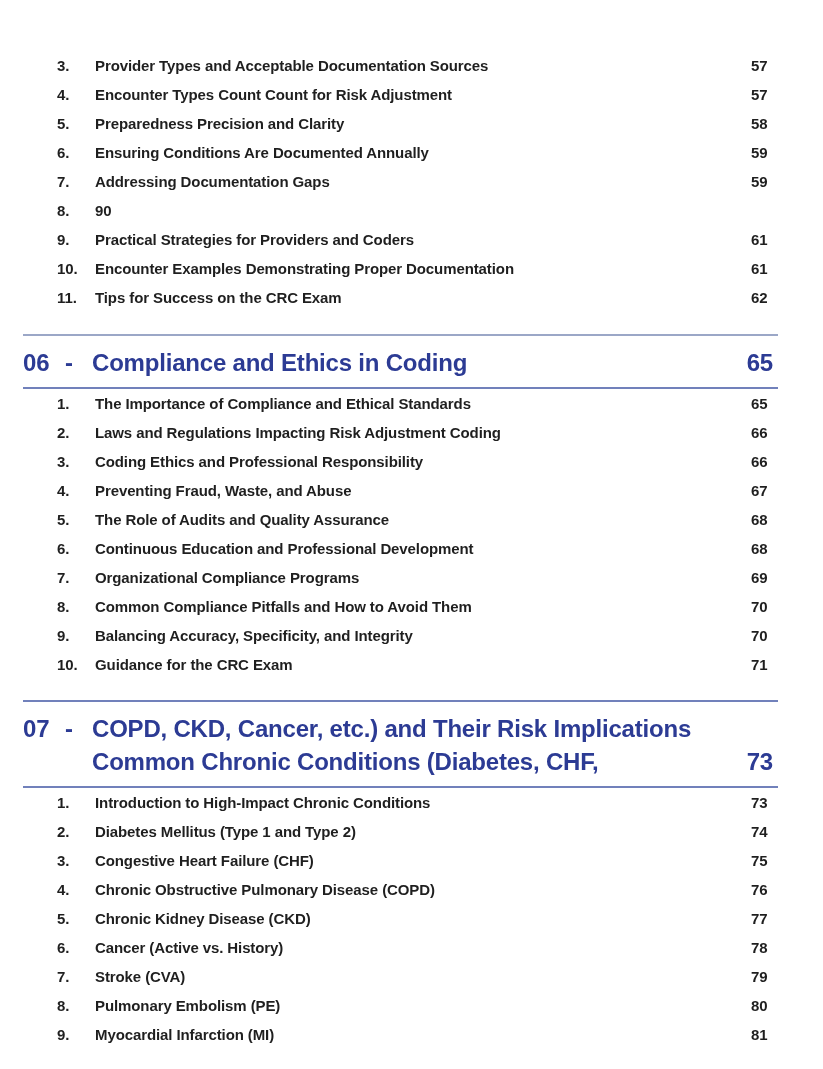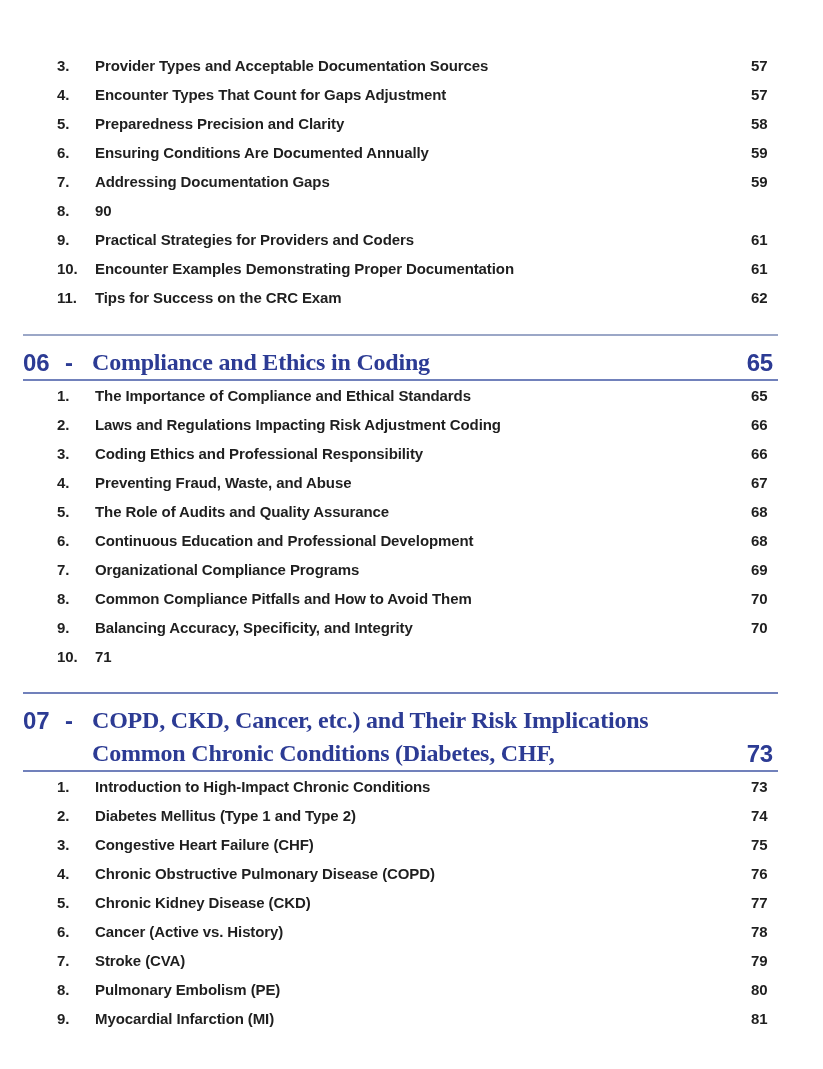--- a/index.html
+++ b/index.html
@@ -35,49 +35,49 @@
     border-top: 2px solid var(--divider-blue, #7181bb);
     margin: 0 45px 0 23px;
   }
   .rule.light { border-top-color: var(--divider-light, #9ba7c7); }
   .section-06 .rule.top { margin-top: 16px; }
   .section-07 .rule.top { margin-top: 15px; }
 
   .section-header {
     display: flex;
     align-items: flex-start;
-    padding: 10px 50px 0 23px;
+    padding: 10px 50px 8px 23px;
     color: var(--header-blue, #2c3b94);
     font-size: 24px;
     font-weight: bold;
     line-height: 33px;
     letter-spacing: -0.2px;
   }
   .section-number { flex: none; width: 42px; }
   .section-dash { flex: none; width: 27px; }
-  .section-title { flex: 1; min-width: 0; font-family: Liberation Serif, serif; }
+  .section-title { flex: 1; min-width: 0; }
   .section-title .title-line { display: block; white-space: nowrap; }
   .section-page { flex: none; align-self: flex-end; text-align: right; min-width: 30px; }
 
   .section .toc-list { padding-top: 6px; }
 </style>
 </head>
 <body>
 
 <div class="page">
 
   <div class="toc-list first">
       <div class="entry-row">
       <span class="entry-num">3.</span>
       <span class="entry-title">Provider Types and Acceptable Documentation Sources</span>
       <span class="entry-page">57</span>
     </div>
       <div class="entry-row">
       <span class="entry-num">4.</span>
-      <span class="entry-title">Encounter Types That Count for Gaps Adjustment</span>
+      <span class="entry-title">Encounter Types Count Count for Risk Adjustment</span>
       <span class="entry-page">57</span>
     </div>
       <div class="entry-row">
       <span class="entry-num">5.</span>
       <span class="entry-title">Preparedness Precision and Clarity</span>
       <span class="entry-page">58</span>
     </div>
       <div class="entry-row">
       <span class="entry-num">6.</span>
       <span class="entry-title">Ensuring Conditions Are Documented Annually</span>
@@ -161,20 +161,21 @@
         <span class="entry-title">Common Compliance Pitfalls and How to Avoid Them</span>
         <span class="entry-page">70</span>
       </div>
         <div class="entry-row">
         <span class="entry-num">9.</span>
         <span class="entry-title">Balancing Accuracy, Specificity, and Integrity</span>
         <span class="entry-page">70</span>
       </div>
         <div class="entry-row">
         <span class="entry-num">10.</span>
+        <span class="entry-title">Guidance for the CRC Exam</span>
         <span class="entry-page">71</span>
       </div>
       </div>
   </div>
 
   <div class="section section-07">
     <div class="rule top"></div>
     <div class="section-header">
       <span class="section-number">07</span>
       <span class="section-dash">-</span>

